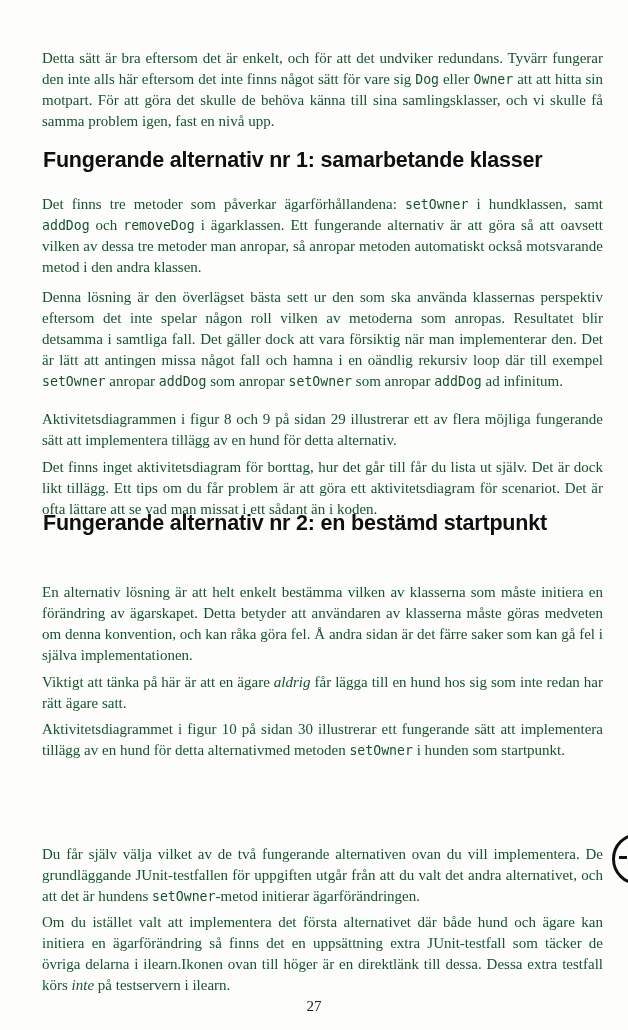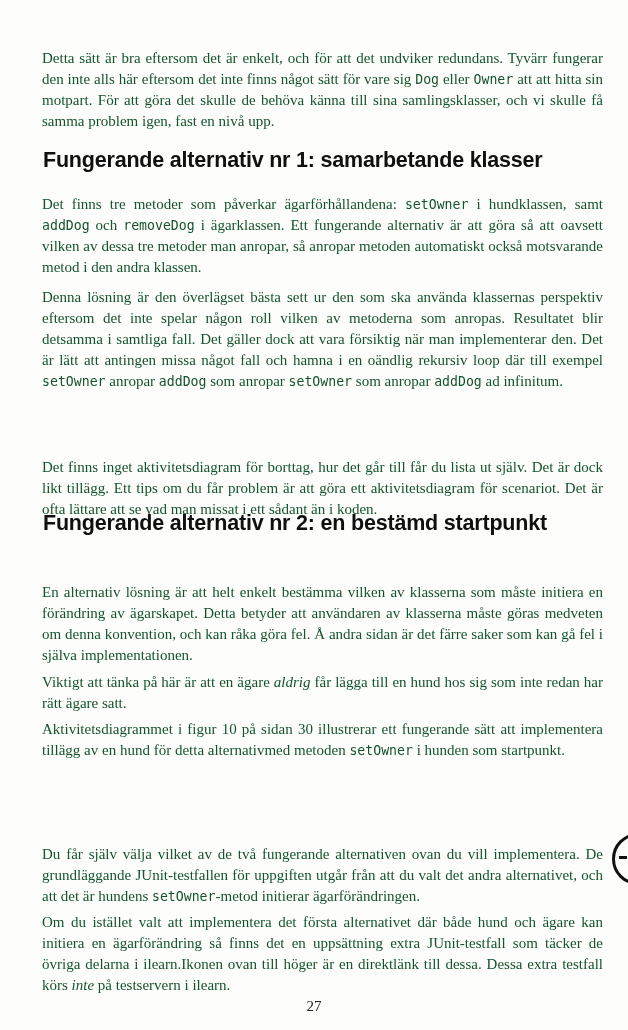--- a/index.html
+++ b/index.html
@@ -52,20 +52,21 @@
 <div class="page" style="background: rgb(253, 253, 251); color: rgb(27, 27, 27);">
 
   <p class="block" style="top:36px"><span>Detta sätt är bra eftersom det är enkelt, och för att det undviker redundans. Tyvärr fungerar den inte alls här eftersom det inte finns något sätt för vare sig </span><span class="code">Dog</span><span> eller </span><span class="code">Owner</span><span> att att hitta sin motpart. För att göra det skulle de behöva känna till sina samlingsklasser, och vi skulle få samma problem igen, fast en nivå upp.</span></p>
 
   <h2 class="hsec" style="top:140px">Fungerande alternativ nr 1: samarbetande klasser</h2>
 
   <p class="block" style="top:182px"><span>Det finns tre metoder som påverkar ägarförhållandena: </span><span class="code">setOwner</span><span> i hundklassen, samt </span><span class="code">addDog</span><span> och </span><span class="code">removeDog</span><span> i ägarklassen. Ett fungerande alternativ är att göra så att oavsett vilken av dessa tre metoder man anropar, så anropar metoden automatiskt också motsvarande metod i den andra klassen.</span></p>
 
   <p class="block" style="top:275px"><span>Denna lösning är den överlägset bästa sett ur den som ska använda klassernas perspektiv eftersom det inte spelar någon roll vilken av metoderna som anropas. Resultatet blir detsamma i samtliga fall. Det gäller dock att vara försiktig när man implementerar den. Det är lätt att antingen missa något fall och hamna i en oändlig rekursiv loop där till exempel </span><span class="code">setOwner</span><span> anropar </span><span class="code">addDog</span><span> som anropar </span><span class="code">setOwner</span><span> som anropar </span><span class="code">addDog</span><span> ad infinitum.</span></p>
 
+  <p class="block" style="top:397px"><span>Aktivitetsdiagrammen i figur 8 och 9 på sidan 29 illustrerar ett av flera möjliga fungerande sätt att implementera tillägg av en hund för detta alternativ.</span></p>
 
   <p class="block" style="top:445px"><span>Det finns inget aktivitetsdiagram för borttag, hur det går till får du lista ut själv. Det är dock likt tillägg. Ett tips om du får problem är att göra ett aktivitetsdiagram för scenariot. Det är ofta lättare att se vad man missat i ett sådant än i koden.</span></p>
 
   <h2 class="hsec" style="top:503px">Fungerande alternativ nr 2: en bestämd startpunkt</h2>
 
   <p class="block" style="top:660px"><span>Viktigt att tänka på här är att en ägare </span><span class="i">aldrig</span><span> får lägga till en hund hos sig som inte redan har rätt ägare satt.</span></p>
 
   <p class="block" style="top:570px"><span>En alternativ lösning är att helt enkelt bestämma vilken av klasserna som måste initiera en förändring av ägarskapet. Detta betyder att användaren av klasserna måste göras medveten om denna konvention, och kan råka göra fel. Å andra sidan är det färre saker som kan gå fel i själva implementationen.</span></p>
 
   <p class="block" style="top:707px"><span>Aktivitetsdiagrammet i figur 10 på sidan 30 illustrerar ett fungerande sätt att implementera tillägg av en hund för detta alternativmed metoden </span><span class="code">setOwner</span><span> i hunden som startpunkt.</span></p>

